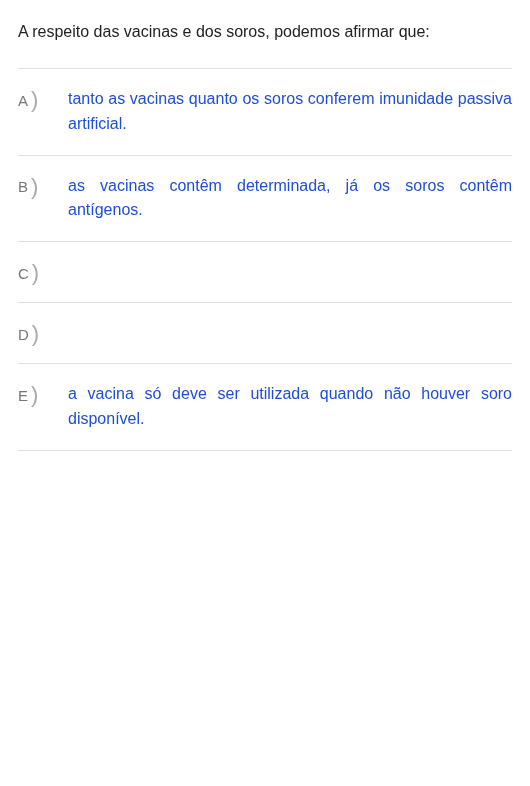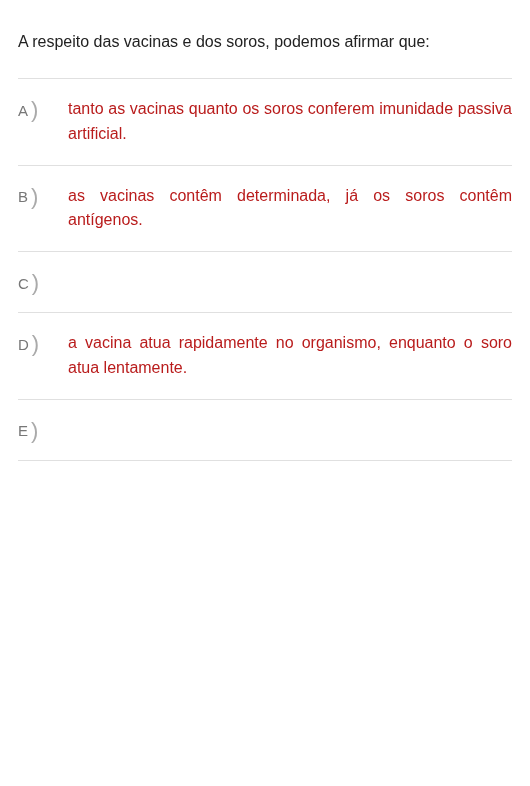--- a/index.html
+++ b/index.html
@@ -11,21 +11,21 @@
     body {
       width: 530px;
       min-height: 786px;
       background-color: #ffffff;
       font-family: Arial, sans-serif;
       font-size: 16px;
       color: #222222;
     }
 
     .question-container {
-      padding: 30px 18px 20px 18px;
+      padding: 20px 18px 20px 18px;
     }
 
     .question-text {
       font-size: 16px;
       line-height: 1.5;
       color: #222222;
       margin-bottom: 24px;
     }
 
     .options-list {
@@ -40,21 +40,21 @@
       border-top: 1px solid #e0e0e0;
     }
 
     .option-item:last-child {
       border-bottom: 1px solid #e0e0e0;
     }
 
     .option-text {
       font-size: 16px;
       line-height: 1.55;
-      color: #b91c1c;
+      color: #1d4ed8;
       flex: 1;
       text-align: justify;
     }
 
     .label-wrapper {
       display: flex;
       align-items: center;
       margin-right: 14px;
       margin-top: 2px;
       min-width: 36px;
@@ -99,22 +99,22 @@
         <div class="label-wrapper">
           <span class="letter">C</span>
           <span class="bracket">)</span>
         </div>
       </div>
       <div class="option-item">
         <div class="label-wrapper">
           <span class="letter">D</span>
           <span class="bracket">)</span>
         </div>
-        <span class="option-text">a vacina atua rapidamente no organismo, enquanto o soro atua lentamente.</span>
       </div>
       <div class="option-item">
         <div class="label-wrapper">
           <span class="letter">E</span>
           <span class="bracket">)</span>
         </div>
+        <span class="option-text">a vacina só deve ser utilizada quando não houver soro disponível.</span>
       </div>
     </div>
 </div>
 
 </body></html>

